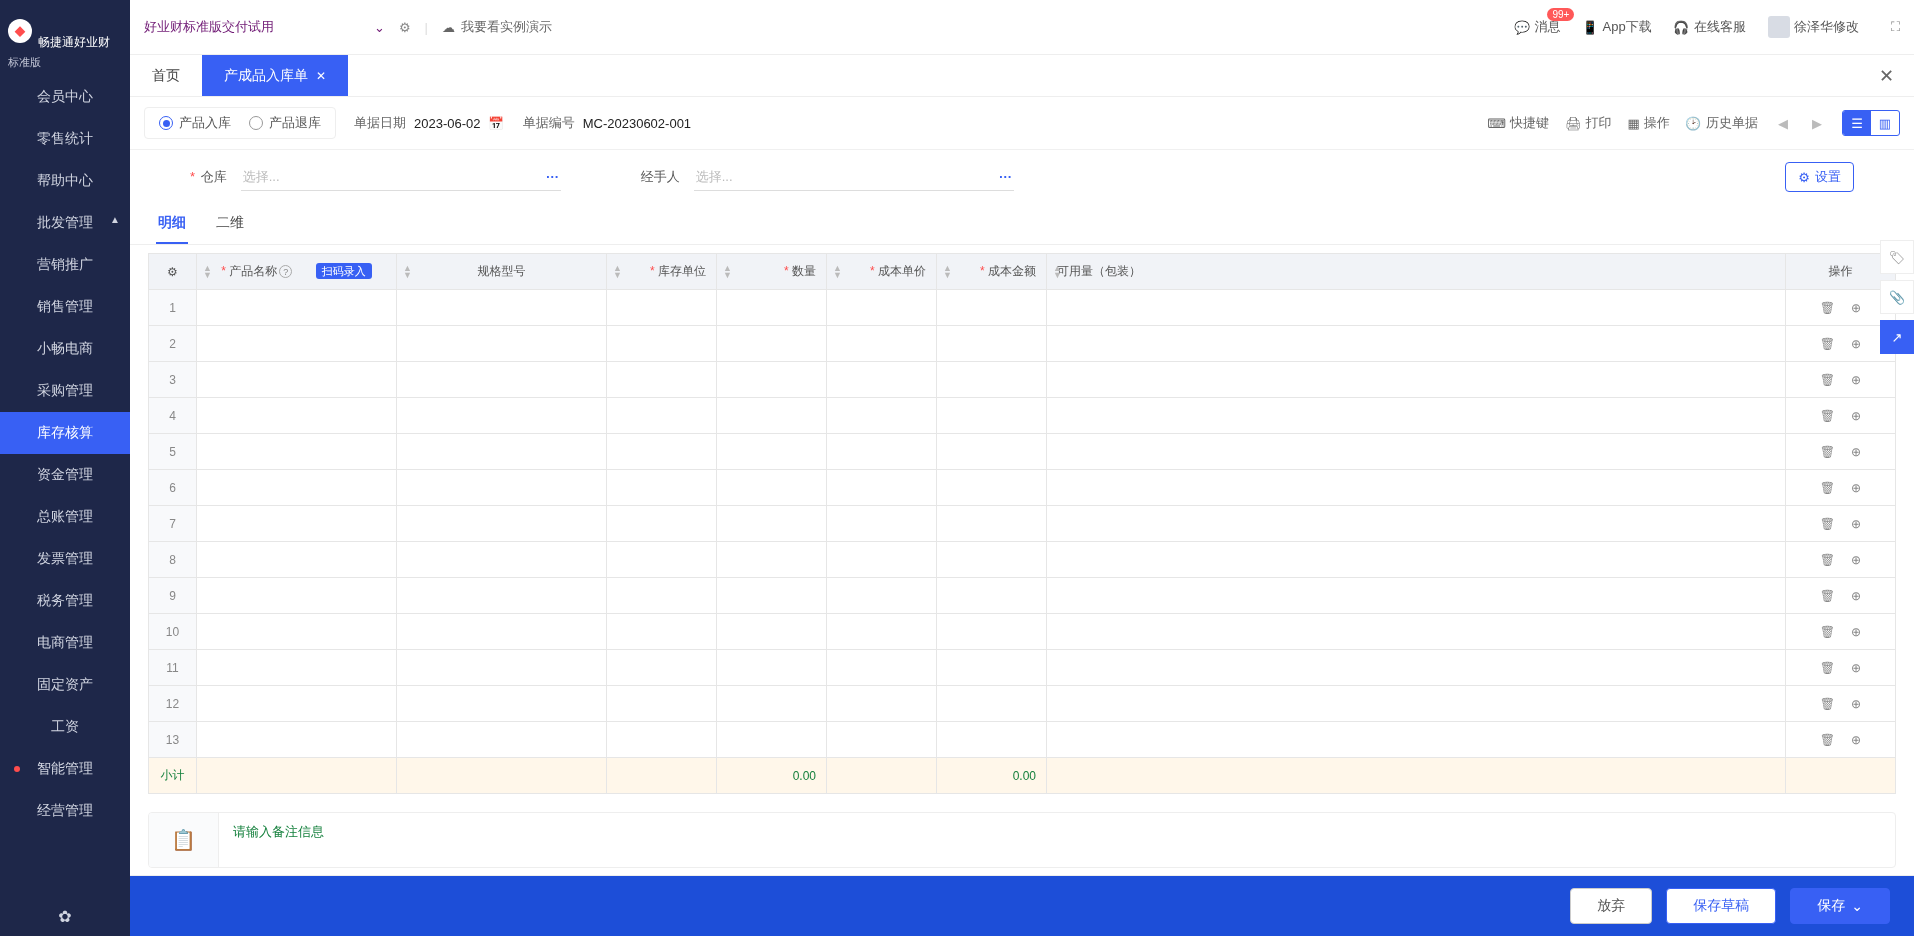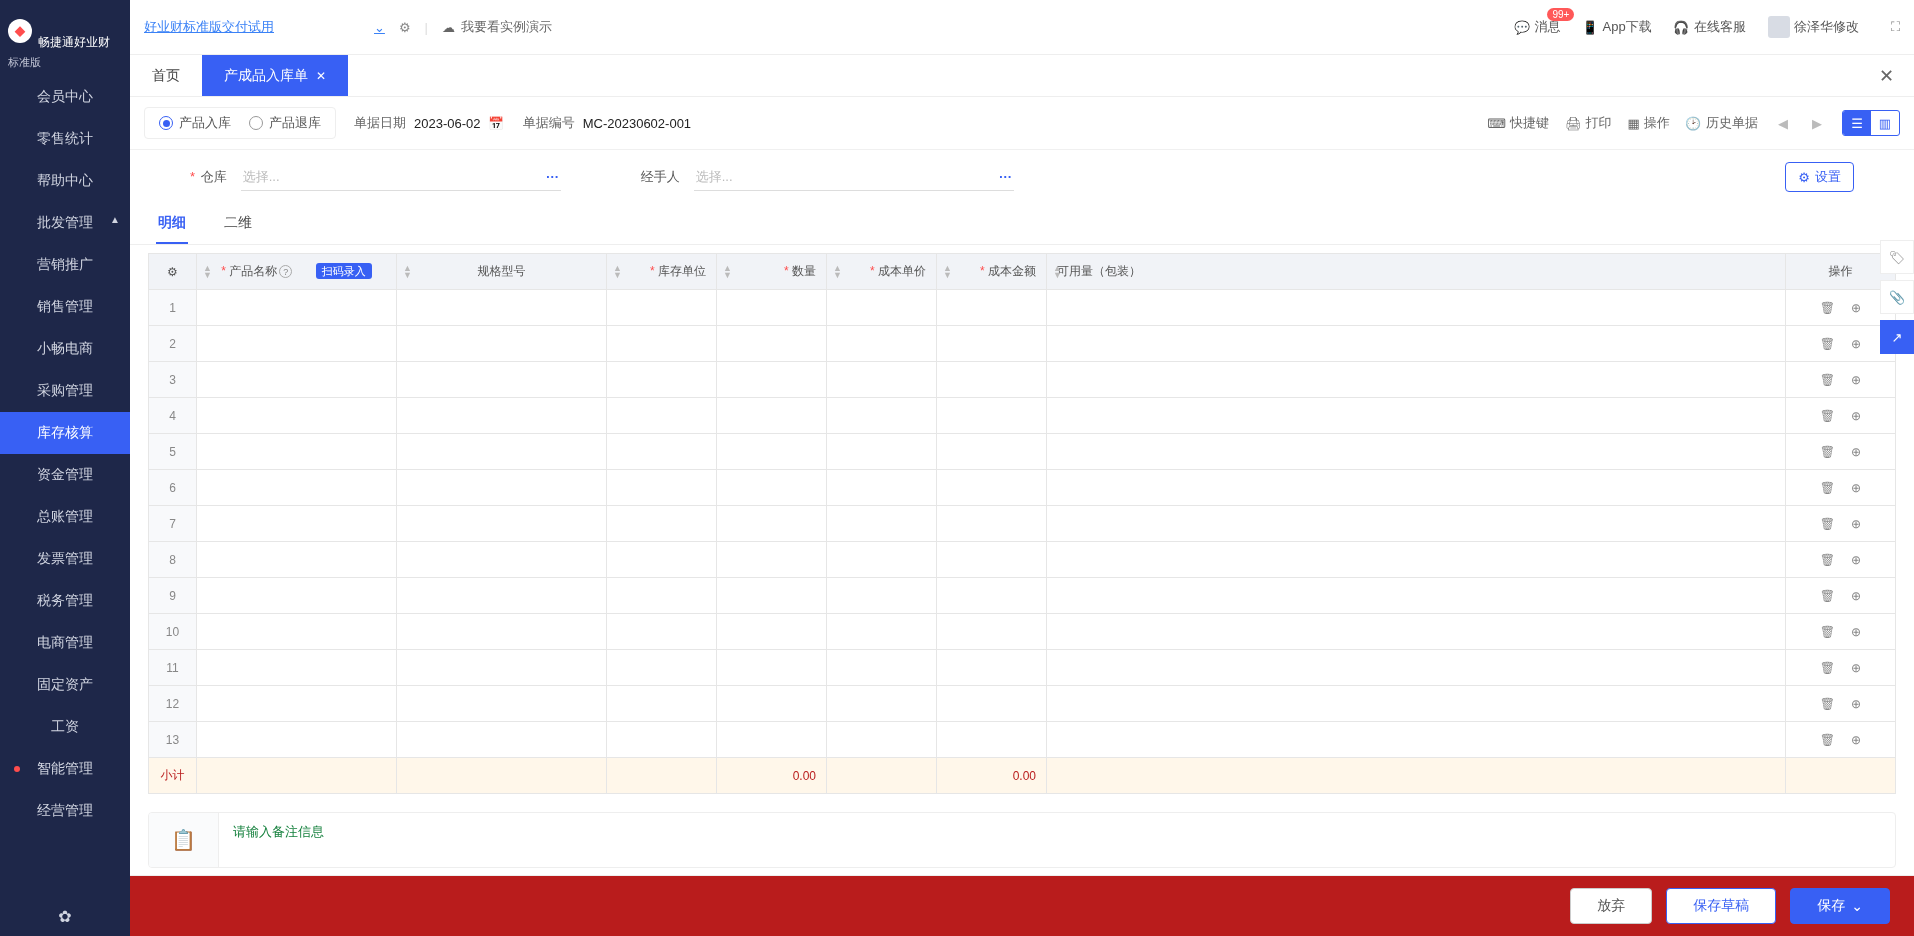--- a/index.html
+++ b/index.html
@@ -16,21 +16,21 @@
 .side-item.active { background: #3860f4; color: #fff; }
 .side-item .expand { position: absolute; right: 10px; font-size: 10px; }
 .side-item .dot { position: absolute; left: 14px; top: 50%; transform: translateY(-50%); width: 6px; height: 6px; background: #ff4d4d; border-radius: 50%; }
 .side-footer { margin-top: auto; text-align: center; padding: 10px 0; font-size: 16px; cursor: pointer; }
 
 
 .main { flex: 1; display: flex; flex-direction: column; position: relative; }
 
 
 .topbar { height: 55px; display: flex; align-items: center; border-bottom: 1px solid #eee; padding: 0 14px; gap: 14px; }
-.product-select { display: flex; align-items: center; gap: 100px; color: #3b82f6; cursor: pointer; text-decoration: underline; }
+.product-select { display: flex; align-items: center; gap: 100px; color: #701a75; cursor: pointer; }
 .topbar-icon { color: #888; cursor: pointer; }
 .demo-link { display: flex; align-items: center; gap: 6px; color: #666; cursor: pointer; }
 .topbar-right { margin-left: auto; display: flex; align-items: center; gap: 22px; }
 .tb-item { display: flex; align-items: center; gap: 4px; color: #555; cursor: pointer; position: relative; }
 .badge { position: absolute; top: -10px; right: -14px; background: #ff5858; color: #fff; font-size: 10px; border-radius: 8px; padding: 1px 5px; }
 .avatar { width: 22px; height: 22px; background: #d8dce4; border-radius: 3px; }
 .fullscreen-box { margin-left: 10px; color: #888; cursor: pointer; }
 
 
 .tabs { height: 42px; display: flex; align-items: stretch; border-bottom: 1px solid #eee; }
@@ -60,21 +60,21 @@
 
 .form-row { display: flex; align-items: center; padding: 12px 60px; gap: 80px; }
 .form-field { display: flex; align-items: center; gap: 14px; }
 .form-field .req { color: #ff4d4d; margin-right: 2px; }
 .form-field label { color: #555; }
 .form-field .input { width: 320px; border-bottom: 1px solid #ddd; padding: 4px 2px; color: #bbb; display: flex; justify-content: space-between; align-items: center; cursor: pointer; }
 .form-field .more { color: #3860f4; font-weight: bold; }
 .settings-btn { margin-left: auto; border: 1px solid #3860f4; color: #3860f4; border-radius: 4px; padding: 5px 12px; display: flex; align-items: center; gap: 5px; cursor: pointer; }
 
 
-.inner-tabs { display: flex; gap: 34px; padding: 0 26px; border-bottom: 1px solid #eee; }
+.inner-tabs { display: flex; gap: 26px; padding: 0 26px; border-bottom: 1px solid #eee; }
 .inner-tab { padding: 10px 2px; cursor: pointer; color: #444; font-size: 14px; }
 .inner-tab.active { color: #3860f4; border-bottom: 2px solid #3860f4; font-weight: 600; }
 
 
 .table-wrap { padding: 8px 18px 0; }
 table { width: 100%; border-collapse: collapse; table-layout: fixed; }
 th, td { border: 1px solid #e6e6e6; height: 36px; font-size: 12px; }
 thead th { background: #f1f3f7; color: #555; font-weight: normal; position: relative; }
 thead th .req { color: #ff4d4d; }
 thead th .sort { position: absolute; left: 6px; top: 50%; transform: translateY(-50%); color: #bbb; font-size: 9px; line-height: 7px; }
@@ -84,31 +84,31 @@
 .col-spec { width: 210px; }
 .col-unit { width: 110px; text-align: right; padding-right: 10px; }
 .col-qty { width: 110px; text-align: right; padding-right: 10px; }
 .col-price { width: 110px; text-align: right; padding-right: 10px; }
 .col-amount { width: 110px; text-align: right; padding-right: 10px; }
 .col-avail { text-align: left; padding-left: 10px; }
 .col-ops { width: 110px; text-align: center; }
 .scan-badge { background: #3860f4; color: #fff; font-size: 11px; padding: 2px 6px; border-radius: 3px; margin-left: 20px; }
 .row-ops { display: flex; justify-content: center; gap: 16px; color: #888; }
 .row-ops span { cursor: pointer; }
-tfoot td { background: #fff7ea; font-weight: 500; color: #b91c1c; }
+tfoot td { background: #fff7ea; font-weight: 500; color: #15803d; }
 tfoot .label { text-align: center; }
 .help-icon { display: inline-block; width: 13px; height: 13px; border: 1px solid #aaa; border-radius: 50%; font-size: 9px; line-height: 12px; text-align: center; color: #888; margin-left: 2px; }
 
 
 .remarks { display: flex; margin: 18px; border: 1px solid #eee; border-radius: 4px; overflow: hidden; height: 56px; }
 .remarks-icon { width: 70px; background: #fafbfc; display: flex; flex-direction: column; align-items: center; justify-content: center; color: #3860f4; font-size: 20px; border-right: 1px solid #eee; }
 .remarks-input { flex: 1; padding: 10px 14px; color: #15803d; }
 
 
-.footer { position: absolute; bottom: 0; right: 0; left: 0; border-top: 1px solid #eee; padding: 12px 24px; display: flex; justify-content: flex-end; gap: 14px; background: #b91c1c; }
+.footer { position: absolute; bottom: 0; right: 0; left: 0; border-top: 1px solid #eee; padding: 12px 24px; display: flex; justify-content: flex-end; gap: 14px; background: #1d4ed8; }
 .btn { padding: 8px 26px; border-radius: 4px; cursor: pointer; font-size: 14px; border: 1px solid #ccc; background: #fff; color: #555; }
 .btn.outline { border-color: #3860f4; color: #3860f4; }
 .btn.primary { background: #3860f4; color: #fff; border-color: #3860f4; display: flex; align-items: center; gap: 6px; }
 
 
 .right-rail { position: absolute; right: 0; top: 240px; display: flex; flex-direction: column; gap: 6px; }
 .rail-btn { width: 34px; height: 34px; background: #fff; border: 1px solid #eee; display: flex; align-items: center; justify-content: center; color: #888; cursor: pointer; }
 .rail-btn.active { background: #3860f4; color: #fff; border-color: #3860f4; }
 
 

